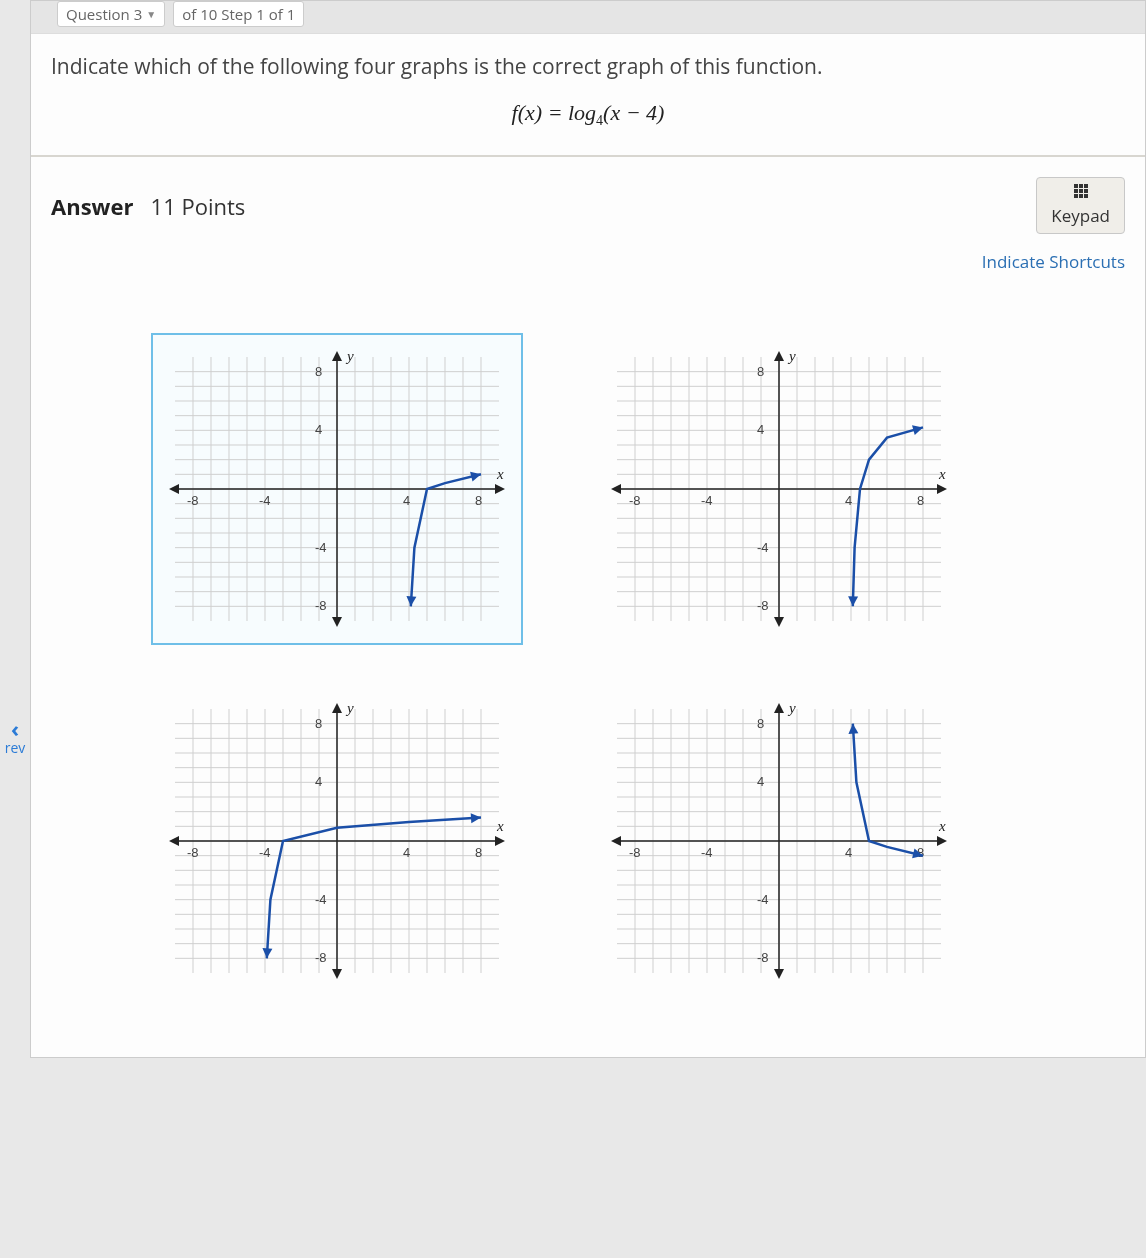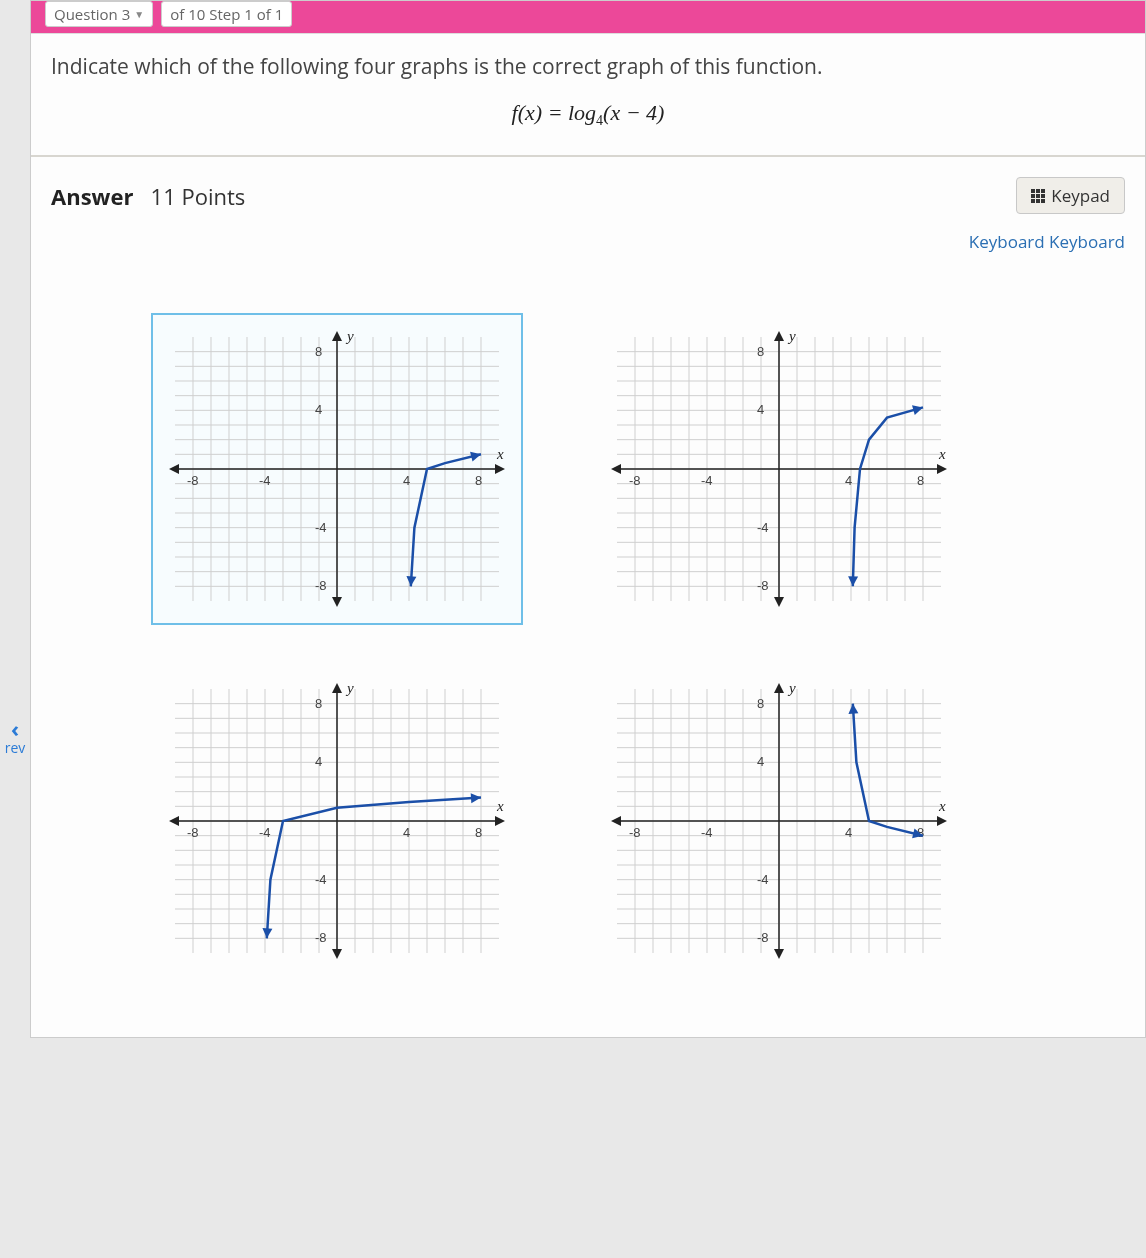--- a/index.html
+++ b/index.html
@@ -11,23 +11,23 @@
     }
     .container {
       background: #fdfdfd;
       margin: 0 0 0 30px;
       border: 1px solid #ccc;
     }
     .topbar {
       display: flex;
       align-items: center;
       gap: 8px;
-      padding: 0 10px 6px 14px;
+      padding: 0 10px 6px 26px;
       border-bottom: 1px solid #ddd;
-      background: #ec4899;
+      background: #e5e5e5;
       font-size: 15px;
       color: #666;
     }
     .topbar .qbox, .topbar .stepbox {
       border: 1px solid #ccc;
       background: #fff;
       padding: 2px 8px;
       border-radius: 3px;
       display: inline-flex;
       align-items: center;
@@ -60,20 +60,21 @@
     .keypad-btn {
       display: inline-flex;
       align-items: center;
       gap: 6px;
       border: 1px solid #c8c8c8;
       background: #f0eee9;
       padding: 6px 14px;
       border-radius: 4px;
       font-size: 17px;
       color: #333;
+      flex-direction: column;
     }
     .keypad-btn .grid-ico {
       display: inline-block;
       width: 14px; height: 14px;
       background:
         linear-gradient(#333,#333) 0 0/4px 4px no-repeat,
         linear-gradient(#333,#333) 5px 0/4px 4px no-repeat,
         linear-gradient(#333,#333) 10px 0/4px 4px no-repeat,
         linear-gradient(#333,#333) 0 5px/4px 4px no-repeat,
         linear-gradient(#333,#333) 5px 5px/4px 4px no-repeat,
@@ -156,21 +157,21 @@
       &nbsp;&nbsp;<span>11 Points</span>
     </div>
     <div class="rightcol">
       <span class="keypad-btn">
         <span class="grid-ico"></span>
         <span>Keypad</span>
       </span>
     </div>
   </div>
   <div class="shortcuts">
-    <span>Keyboard Keyboard</span>
+    <span>Indicate Shortcuts</span>
   </div>
 
   <div class="graph-area">
     <div class="graph-row">
       <div class="graph-wrap selected" id="gA">
           <svg class="graph" width="360" height="300">
             <g stroke="#cfcfcf" stroke-width="1">
               <line x1="36" y1="282" x2="36" y2="18"></line>
               <line x1="54" y1="282" x2="54" y2="18"></line>
               <line x1="72" y1="282" x2="72" y2="18"></line>

